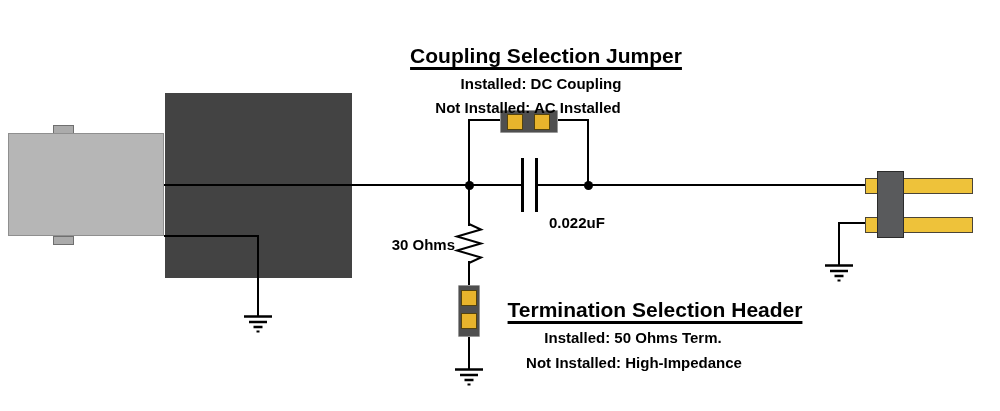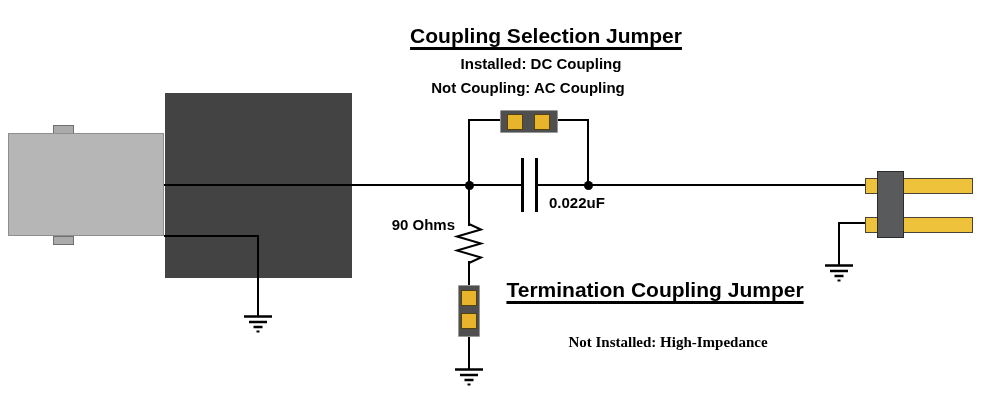--- a/index.html
+++ b/index.html
@@ -13,21 +13,21 @@
     --background:#ffffff;
   }
   html,body{margin:0;padding:0;background:#fff;}
   .canvas{
     position:relative;width:1000px;height:411px;background:var(--background);
     overflow:hidden;font-family:"Liberation Sans",sans-serif;color:#000;
   }
   .abs{position:absolute;}
   .wire{position:absolute;background:var(--wire);}
   .dot{position:absolute;width:9px;height:9px;border-radius:50%;background:var(--wire);}
-  .txt{position:absolute;font-weight:700;white-space:nowrap;line-height:1.15;}
+  .txt{position:absolute;font-weight:700;white-space:nowrap;line-height:1.15;margin-top:20px;}
   .center{transform:translateX(-50%);}
   .title{font-size:21px;text-decoration:underline;text-decoration-thickness:2.5px;text-underline-offset:4px;}
   .sub{font-size:15px;}
   .conn-label{font-size:20px;font-style:italic;}
   .val{font-size:15px;text-align:right;}
   .jumper-body{position:absolute;background:var(--jumper-body);border:1.5px solid #989898;box-sizing:border-box;border-radius:1px;}
   .pad{position:absolute;width:14px;height:14px;background:var(--jumper-pad);border:1.5px solid #54430e;box-sizing:content-box;}
   .pin{position:absolute;height:14px;background:var(--header-pin);border:1.5px solid #4a4436;}
   .tab{position:absolute;width:21px;height:9px;background:#ababab;border:1.5px solid #6f6f6f;box-sizing:border-box;}
   svg{position:absolute;overflow:visible;}
@@ -94,21 +94,22 @@
       <use href="#gnd"></use>
     </svg>
 
   <div class="pin" style="left:865px;top:178px;width:106px;"></div>
   <div class="pin" style="left:865px;top:217px;width:106px;"></div>
   <div class="abs" style="left:877px;top:171px;width:27px;height:67px;background:var(--header-body);border:1.5px solid #2b2b2b;box-sizing:border-box;"></div>
 
 
   <div class="txt title center" style="left:546px;top:24px;">Coupling Selection Jumper</div>
   <div class="txt sub center" style="left:528px;top:55px;padding-left:26px;">Installed: DC Coupling</div>
-  <div class="txt sub center" style="left:528px;top:79px;">Not Coupling: AC Coupling</div>
+  <div class="txt sub center" style="left:528px;top:79px;">Not Installed: AC Installed</div>
 
-  <div class="txt title center" style="left:655px;top:278px;">Termination Coupling Jumper</div>
-  <div class="txt sub center" style="left:668px;top:334px;font-family:Liberation Serif, serif;">Not Installed: High-Impedance</div>
+  <div class="txt title center" style="left:655px;top:278px;">Termination Selection Header</div>
+  <div class="txt sub center" style="left:633px;top:309px;">Installed: 50 Ohms Term.</div>
+  <div class="txt sub center" style="left:634px;top:334px;">Not Installed: High-Impedance</div>
 
-  <div class="txt val" style="left:385px;top:216px;width:70px;text-align:right;">90 Ohms</div>
+  <div class="txt val" style="left:385px;top:216px;width:70px;text-align:right;">30 Ohms</div>
   <div class="txt val" style="left:549px;top:194px;">0.022uF</div>
 
 </div>
 
 </body></html>

